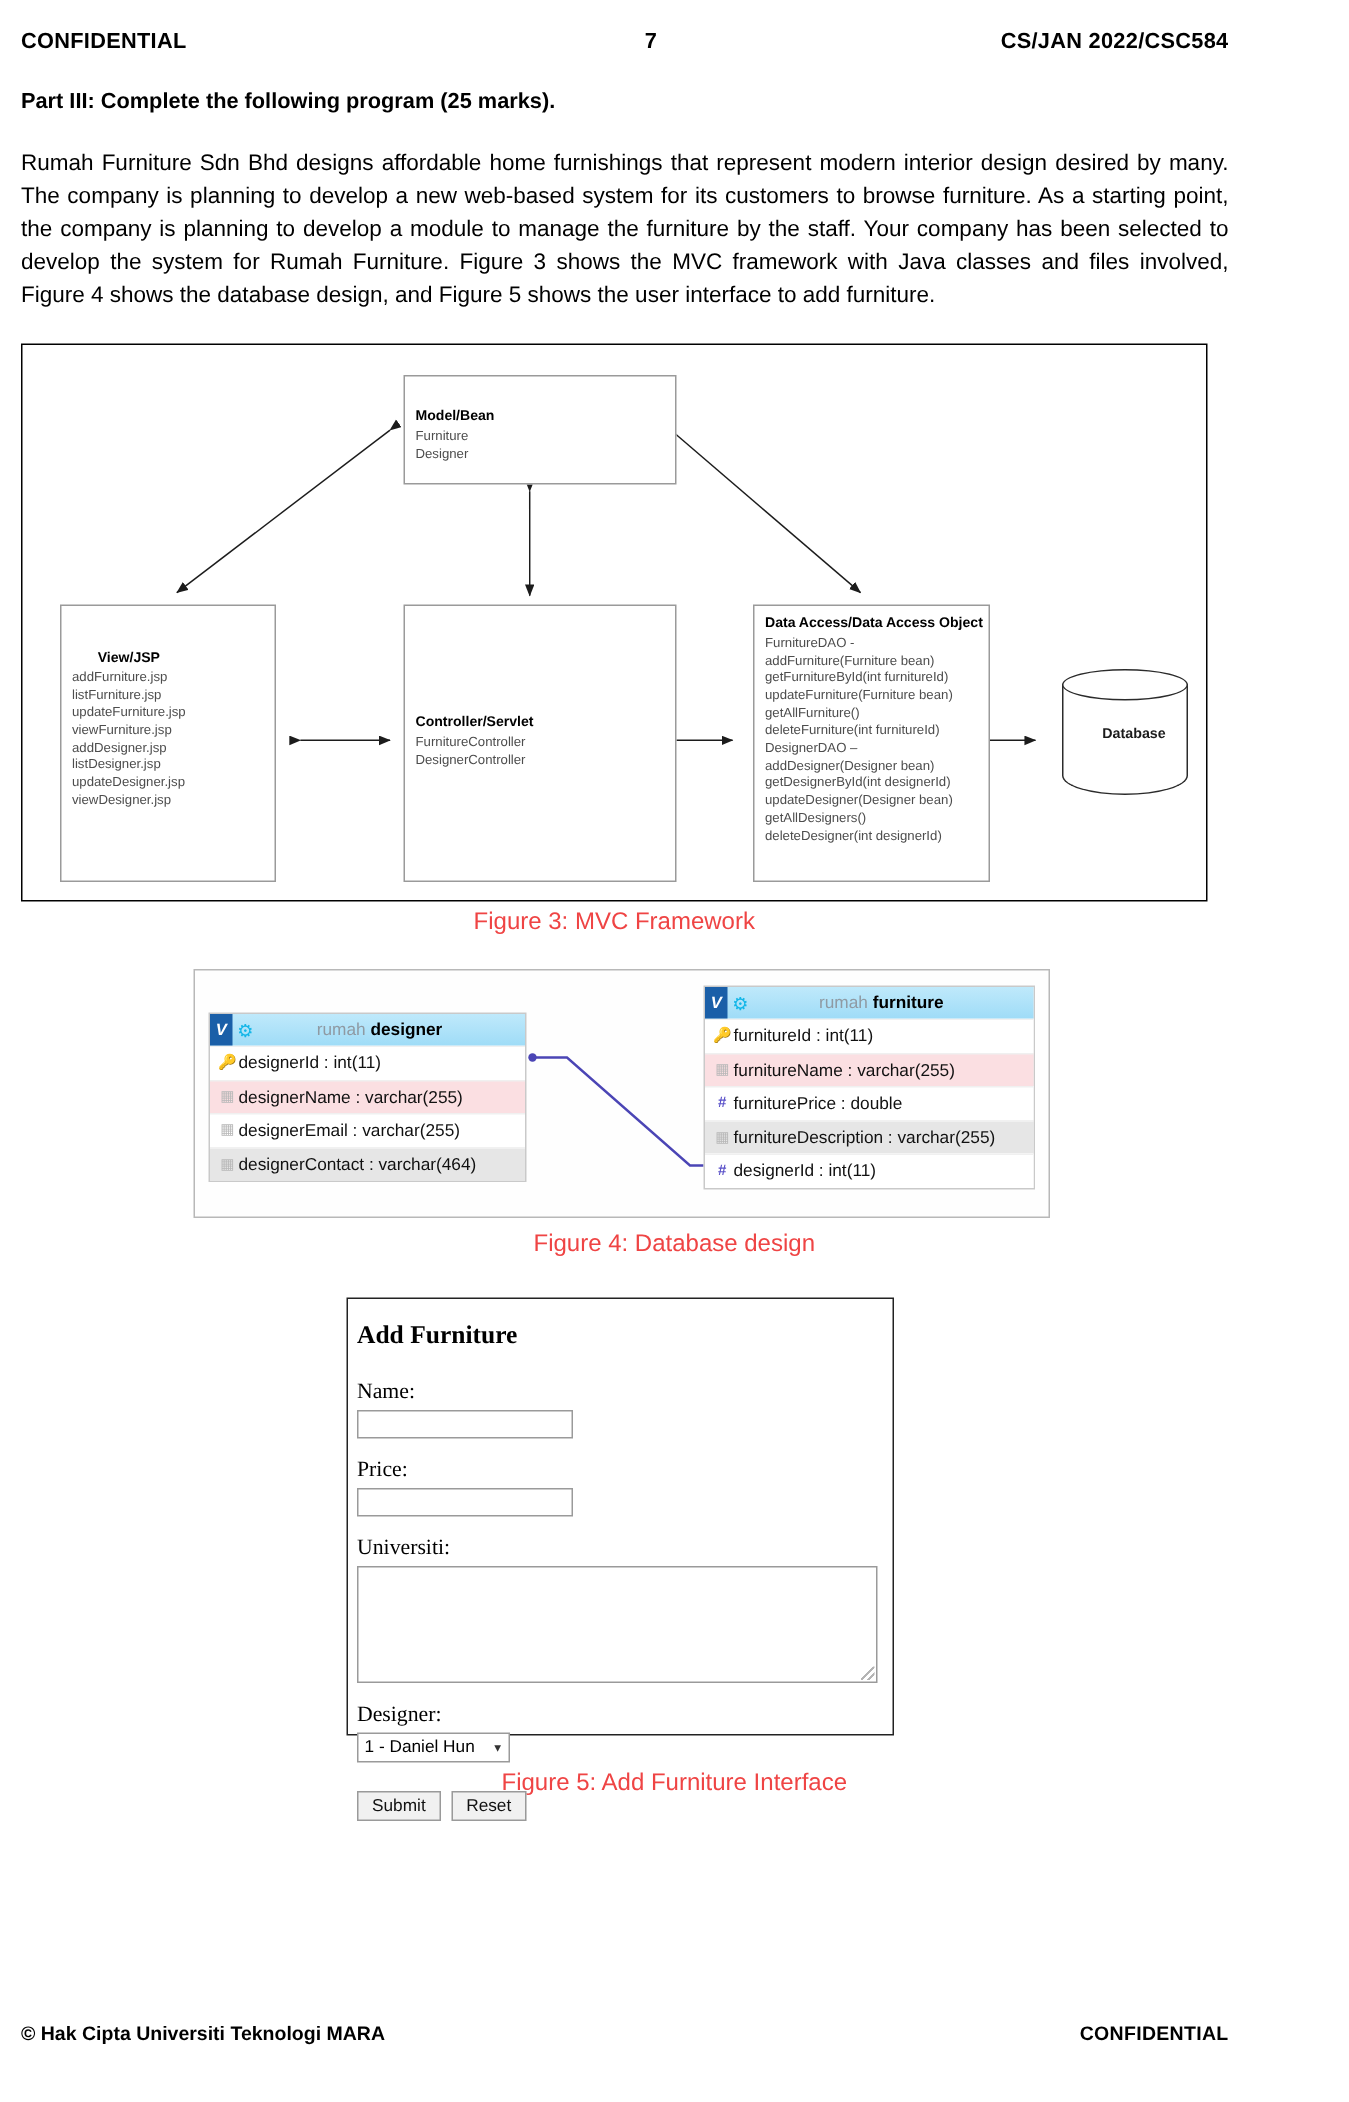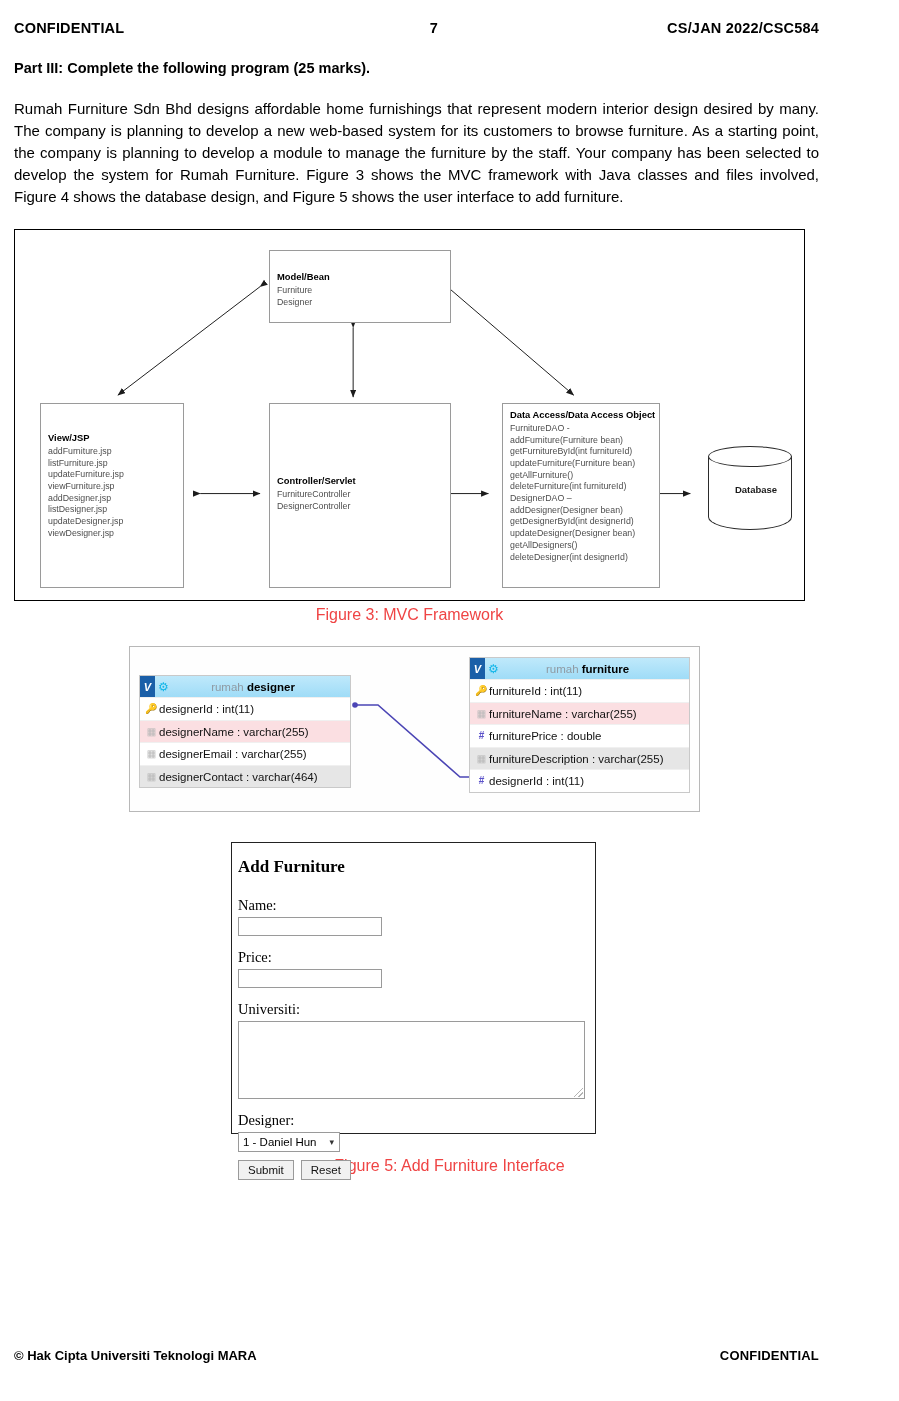--- a/index.html
+++ b/index.html
@@ -50,21 +50,21 @@
   }
   .mvc-node {
     position: absolute;
     border: 1px solid #9a9a9a;
     background: #fff;
     padding: 6px 7px;
     font-size: 8.8px;
     line-height: 1.33;
     color: #4d4d4d;
   }
-  .mvc-node b { color: #000; font-size: 9.4px; display: block; }
+  .mvc-node b { color: #000; font-size: 9.4px; display: block; text-align: center; }
   .mvc-node .lines { margin-top: 1px; }
 
   #node-model      { left: 254px; top: 20px;  width: 182px; height: 73px; }
   #node-model .inner { position: absolute; left: 7px; top: 20px; }
   #node-view       { left: 25px;  top: 173px; width: 144px; height: 185px; }
   #node-view .inner  { position: absolute; left: 7px; top: 28px; }
   #node-ctrl       { left: 254px; top: 173px; width: 182px; height: 185px; }
   #node-ctrl .inner  { position: absolute; left: 7px; top: 71px; }
   #node-dao        { left: 487px; top: 173px; width: 158px; height: 185px; }
   #node-dao .inner   { position: absolute; left: 7px; top: 5px; }
@@ -163,21 +163,21 @@
       linear-gradient(135deg, transparent 45%, #b4b4b4 45%, #b4b4b4 55%, transparent 55%),
       linear-gradient(135deg, transparent 72%, #b4b4b4 72%, #b4b4b4 82%, transparent 82%);
   }
   .sel-wrap {
     width: 102px; height: 20px; border: 1px solid #9a9a9a; background: #fff;
     margin-top: 3px; display: flex; align-items: center;
     font-family: "Liberation Sans", sans-serif; font-size: 11.5px;
     padding: 0 4px; position: relative;
   }
   .sel-wrap .chev { position: absolute; right: 5px; font-size: 9px; color: #333; }
-  .btn-row { margin-top: 8px; display: flex; gap: 7px; }
+  .btn-row { margin-top: 19px; display: flex; gap: 7px; }
   .btn {
     font-family: "Liberation Sans", sans-serif; font-size: 11.5px;
     border: 1px solid #9a9a9a; background: #f1f1f1;
     padding: 3px 9px; color: #111;
   }
 
   
   .pg-footer {
     position: absolute; left: 14px; right: 14px; bottom: 38px;
     display: flex; align-items: baseline;
@@ -340,20 +340,21 @@
           <span class="fname">furnitureDescription : varchar(255)</span>
         </div>
         <div class="tbl-row r-white">
           <span class="ficon ic-num">#</span>
           <span class="fname">designerId : int(11)</span>
         </div>
       </div>
 
     </div>
   </div>
+  <div class="fig-caption">Figure 4: Database design</div>
 
   <div class="fig5-wrap">
     <div class="fig5-box">
       <div class="form-title">Add Furniture</div>
 
       <div class="form-label first">Name:</div>
       <input class="txt-input" type="text" value="" style="">
 
       <div class="form-label">Price:</div>
       <input class="txt-input" type="text" value="" style="">

